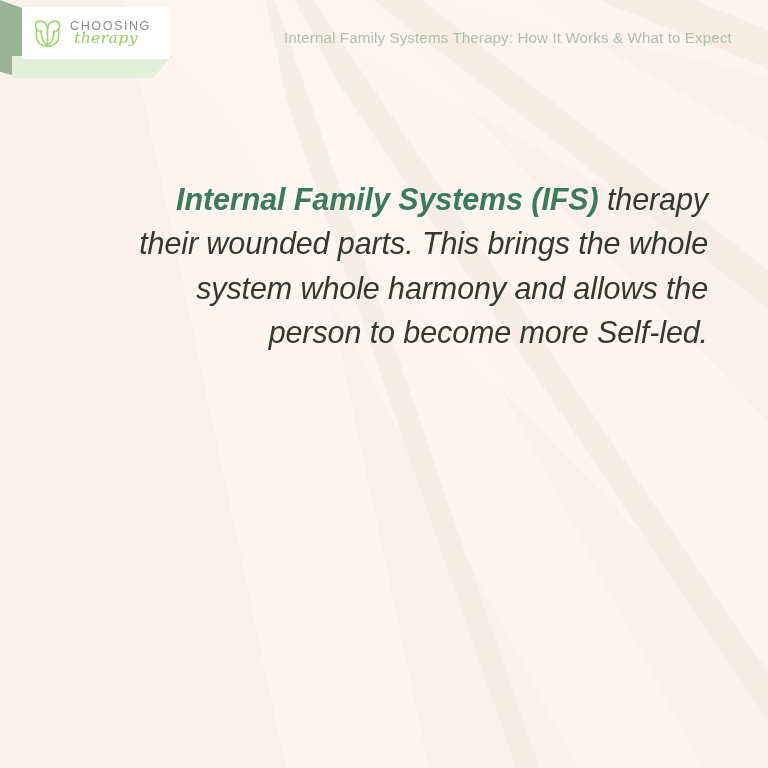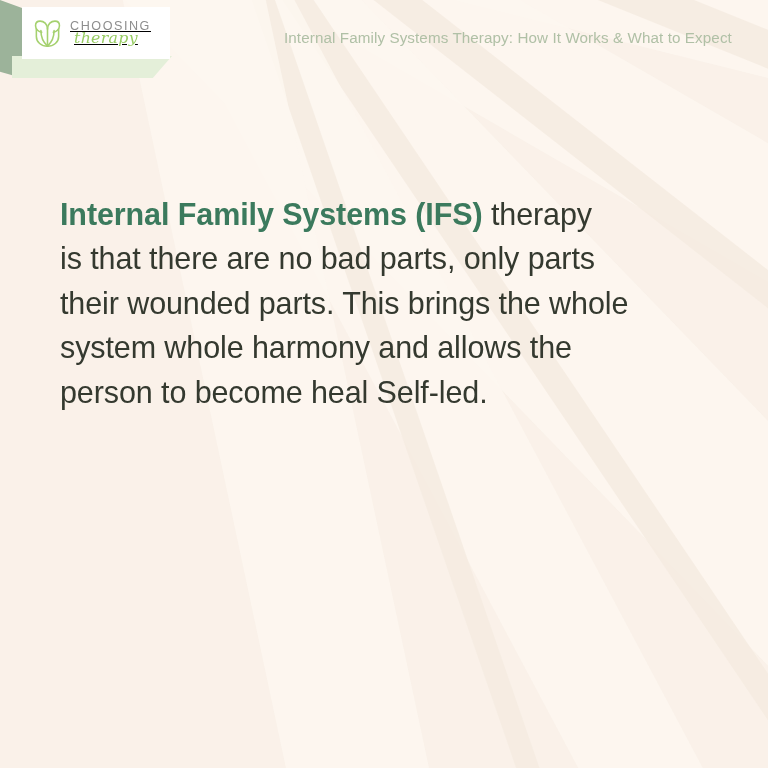--- a/index.html
+++ b/index.html
@@ -63,21 +63,21 @@
     position:absolute; left:22px; top:7px;
     width:148px; height:52px;
     background:#ffffff;
   }
   .logo-inner {
     position:absolute; inset:0;
     display:flex; align-items:center;
     padding-left:9px; gap:6px;
   }
   .leaf-icon { width:33px; height:33px; flex:none; }
-  .wordmark { display:flex; flex-direction:column; line-height:1;text-decoration:underline; }
+  .wordmark { display:flex; flex-direction:column; line-height:1; }
   .wm-choosing {
     font-size:12.6px;
     letter-spacing:1.55px;
     color:#8d8d8d;
     font-weight:400;
   }
   .wm-therapy {
     font-size:15px;
     color:#97cc63;
     font-style:italic;
@@ -85,28 +85,29 @@
     margin-top:-1px;
     margin-left:4px;
     letter-spacing:.3px;
     transform:scaleX(1.05);
     transform-origin:left center;
   }
 
   
   .quote {
     position:absolute;
-    left:60px; top:192px;
+    left:60px; top:177px;
     width:648px;
-    text-align:left;
+    text-align:right;
     font-size:30.5px;
     line-height:44.4px;
     color:#34392f;
     font-weight:400;
     letter-spacing:-.1px;
+    font-style:italic;
   }
   .quote .hl {
     color:#3b7a5d;
     font-weight:700;
   }
   .quote .ln { display:block; white-space:nowrap; }
 </style>
 </head>
 <body>
 
@@ -144,19 +145,18 @@
           <span class="wm-therapy">therapy</span>
         </span>
       </div>
     </div>
   </div>
 
   <div class="header-title">Internal Family Systems Therapy: How It Works &amp; What to Expect</div>
 
   <div class="quote" id="quote">
       <span class="ln"><span class="hl">Internal Family Systems (IFS)</span> therapy</span>
-      <span class="ln">is that there are no bad parts, only parts</span>
       <span class="ln">their wounded parts. This brings the whole</span>
       <span class="ln">system whole harmony and allows the</span>
-      <span class="ln">person to become heal Self-led.</span>
+      <span class="ln">person to become more Self-led.</span>
     </div>
 
 </div>
 
 </body></html>

